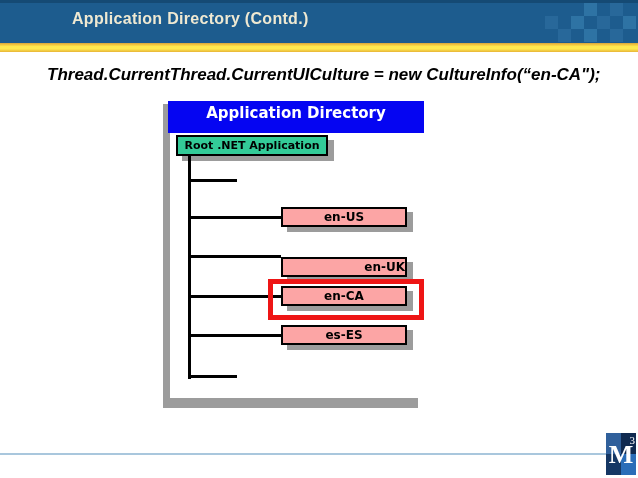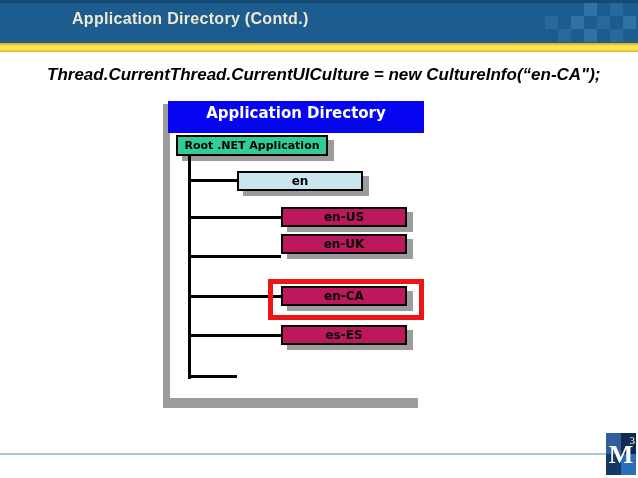--- a/index.html
+++ b/index.html
@@ -57,24 +57,24 @@
   .c4{left:189px; top:334px; width:92px;}
   .c5{left:189px; top:375px; width:48px;}
   .node{
     position:absolute; width:126px; height:20px;
     border:2px solid #000; box-sizing:border-box;
     box-shadow:6px 5px 0 #9c9c9c;
     font-family:"DejaVu Sans", sans-serif; font-size:12px; font-weight:bold;
     color:#000; text-align:center; line-height:16px;
   }
   .node.light{background:#c9e6ee;}
-  .node.dark{background:#be185d;}
+  .node.dark{background:#fca5a5;}
   .n0{left:237px; top:171px;}
   .n1{left:281px; top:207px;}
-  .n2{left:281px; top:234px;}
+  .n2{left:281px; top:257px;text-align:right;}
   .n3{left:281px; top:286px;}
   .n4{left:281px; top:325px;}
   .n5{left:237px; top:366px;}
   .highlight{
     position:absolute; left:268px; top:279px; width:156px; height:41px;
     border:5px solid #ee1515; box-sizing:border-box; background:transparent;
   }
 
   
   .footer-line{position:absolute; left:0; top:453px; width:608px; height:2px; background:#a9c7dd;}
@@ -127,23 +127,20 @@
   </div>
 
   <div class="trunk"></div>
   <div class="conn c0"></div>
   <div class="conn c1"></div>
   <div class="conn c2"></div>
   <div class="conn c3"></div>
   <div class="conn c4"></div>
   <div class="conn c5"></div>
 
-  <div class="node light n0">
-    <span>en</span>
-  </div>
   <div class="node dark n1">
     <span>en-US</span>
   </div>
   <div class="node dark n2">
     <span>en-UK</span>
   </div>
   <div class="node dark n3">
     <span>en-CA</span>
   </div>
   <div class="node dark n4">

